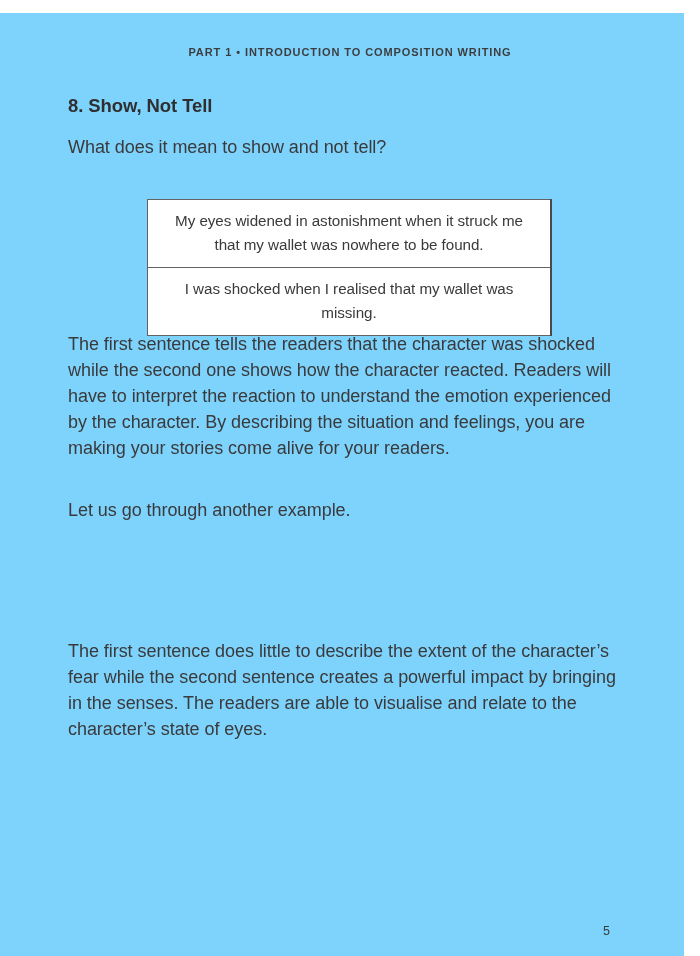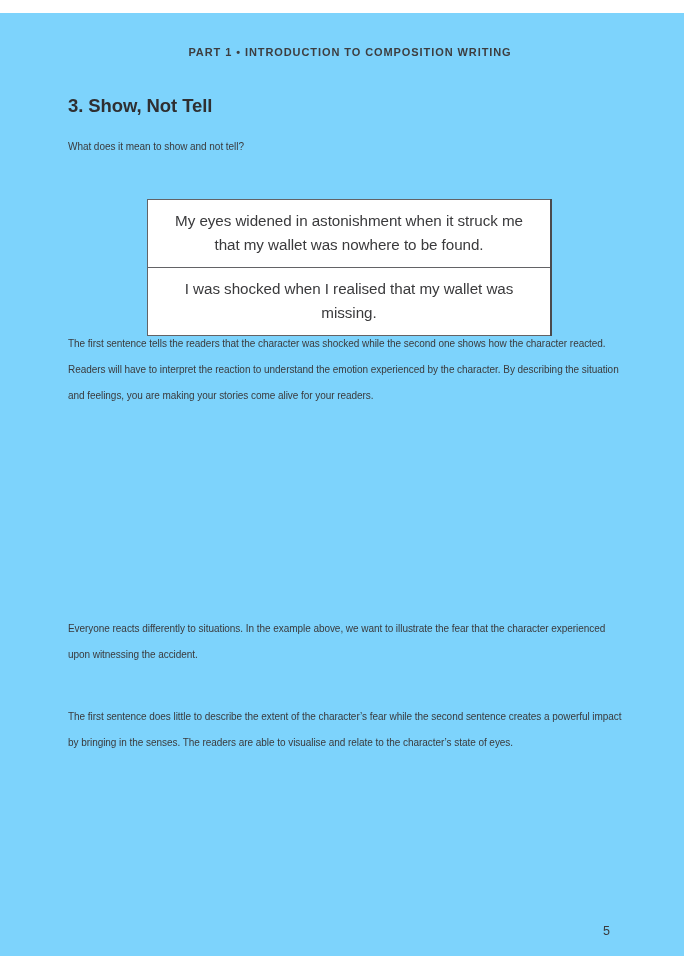--- a/index.html
+++ b/index.html
@@ -52,21 +52,21 @@
     margin: 0 0 17px 0;
     font-size: 18.5px;
     font-weight: bold;
     letter-spacing: -0.1px;
     color: #2f2f31;
     line-height: 1.2;
   }
 
   p.body-text {
     margin: 0 0 14px 0;
-    font-size: 10px;
+    font-size: 18px;
     line-height: 26px;
     color: #3a3a3c;
     letter-spacing: -0.05px;
   }
   p.body-text:last-child { margin-bottom: 0; }
 
   .spacer-lg { height: 22px; }
 
   
   .sentence-table {
@@ -129,21 +129,21 @@
 </style>
 </head>
 <body>
 
 <div class="page">
 
   <div class="running-header">PART 1 • INTRODUCTION TO COMPOSITION WRITING</div>
 
   <div class="content">
 
-    <h1 class="section-title">3. Show, Not Tell</h1>
+    <h1 class="section-title">8. Show, Not Tell</h1>
 
     <p class="body-text">What does it mean to show and not tell?</p>
 
   </div>
 
   <table id="table-sentences" class="sentence-table">
     <tbody>
       <tr>
         <td>My eyes widened in astonishment when it struck me that my wallet was nowhere to be found.</td>
       </tr>
@@ -151,25 +151,25 @@
         <td>I was shocked when I realised that my wallet was missing.</td>
       </tr>
     </tbody>
   </table>
 
   <div class="content" style="top: 318px;">
     <p class="body-text">The first sentence tells the readers that the character was shocked while the second one shows how the character reacted. Readers will have to interpret the reaction to understand the emotion experienced by the character. By describing the situation and feelings, you are making your stories come alive for your readers.</p>
 
     <div class="spacer-lg"></div>
 
+    <p class="body-text">Let us go through another example.</p>
   </div>
 
 
   <div class="content" style="top: 603px;">
-    <p class="body-text">Everyone reacts differently to situations. In the example above, we want to illustrate the fear that the character experienced upon witnessing the accident.</p>
 
     <div class="spacer-lg"></div>
 
     <p class="body-text">The first sentence does little to describe the extent of the character’s fear while the second sentence creates a powerful impact by bringing in the senses. The readers are able to visualise and relate to the character’s state of eyes.</p>
   </div>
 
   <div class="page-number">5</div>
 
 </div>
 

